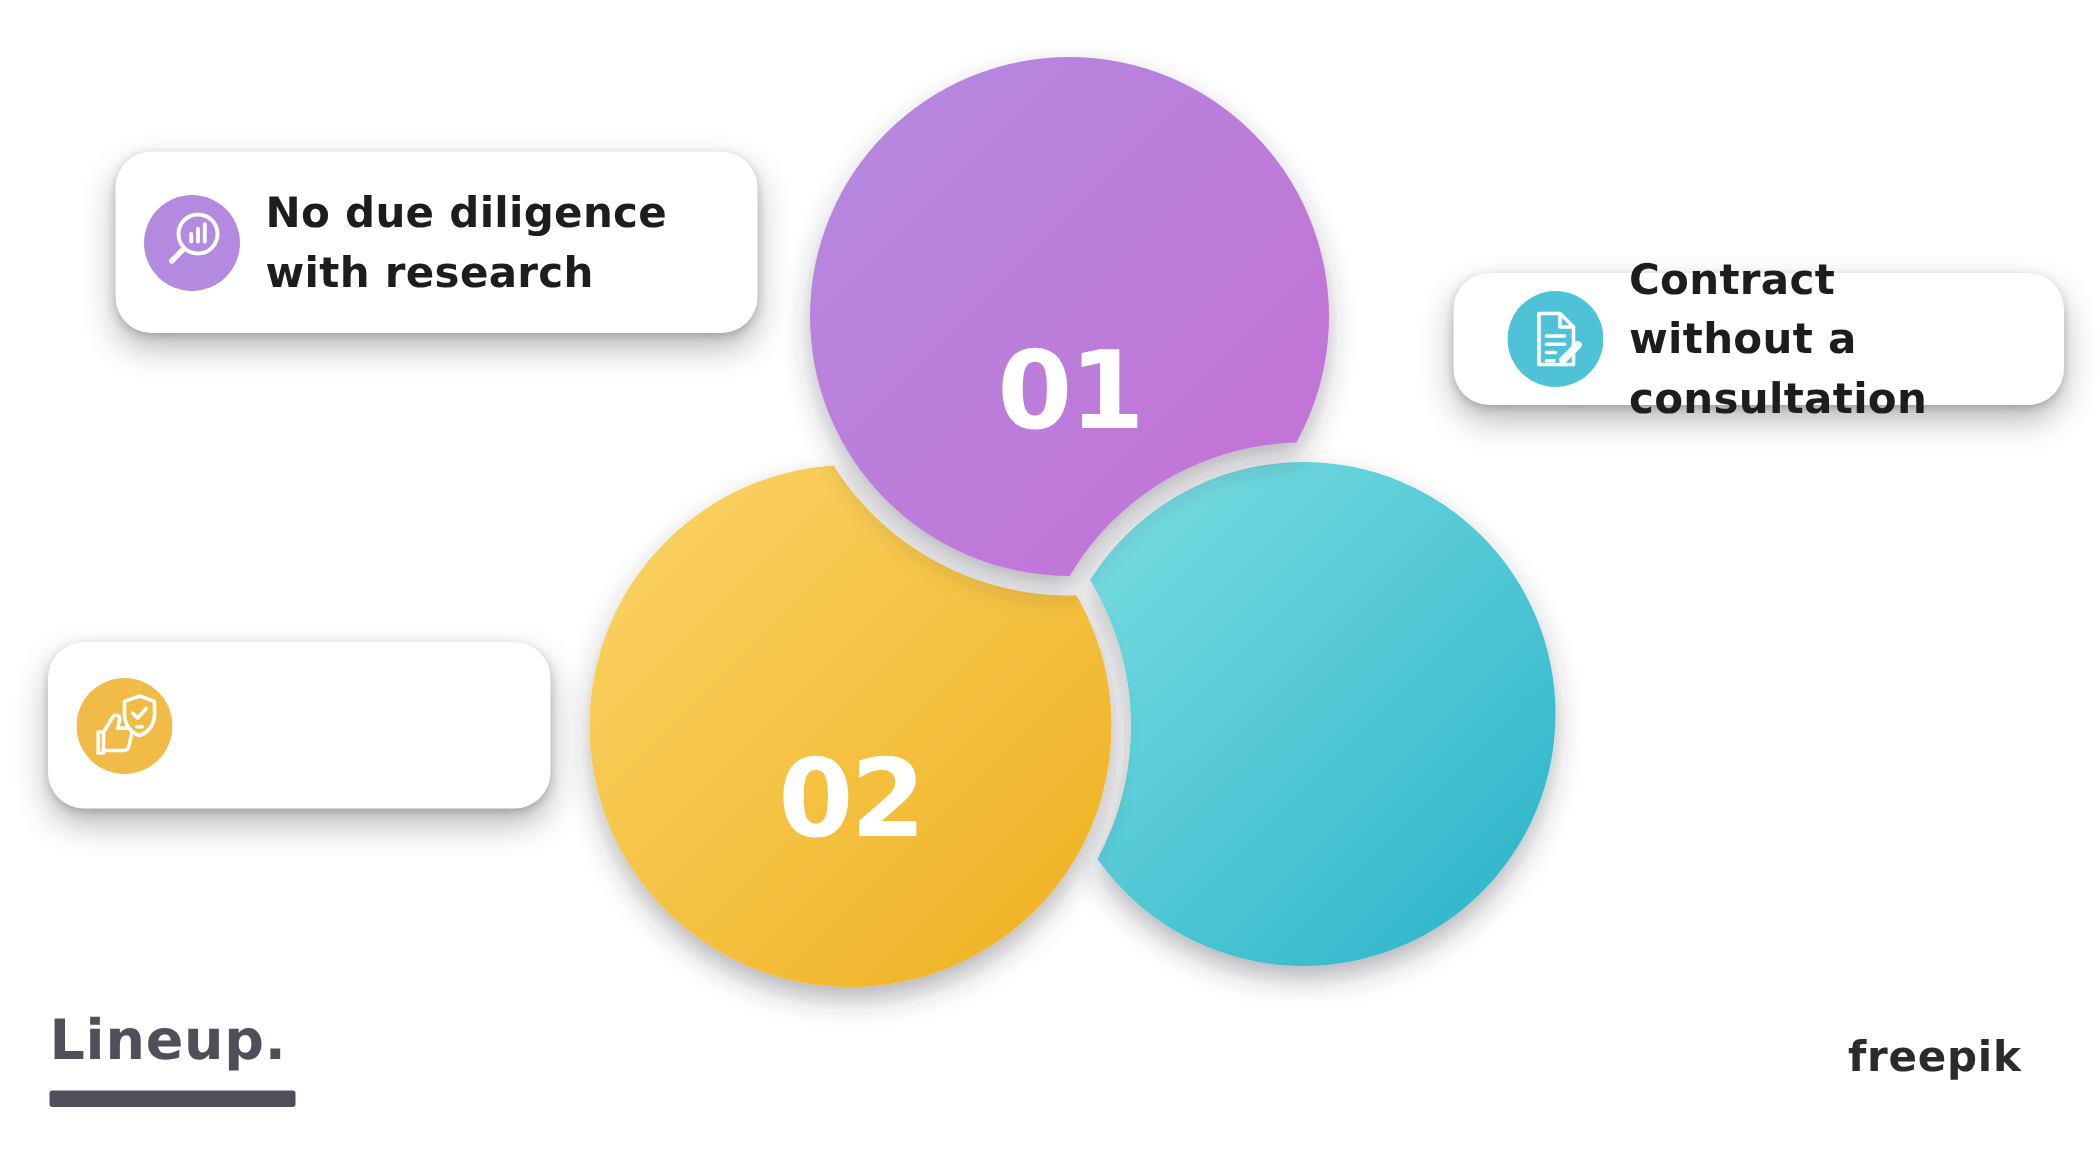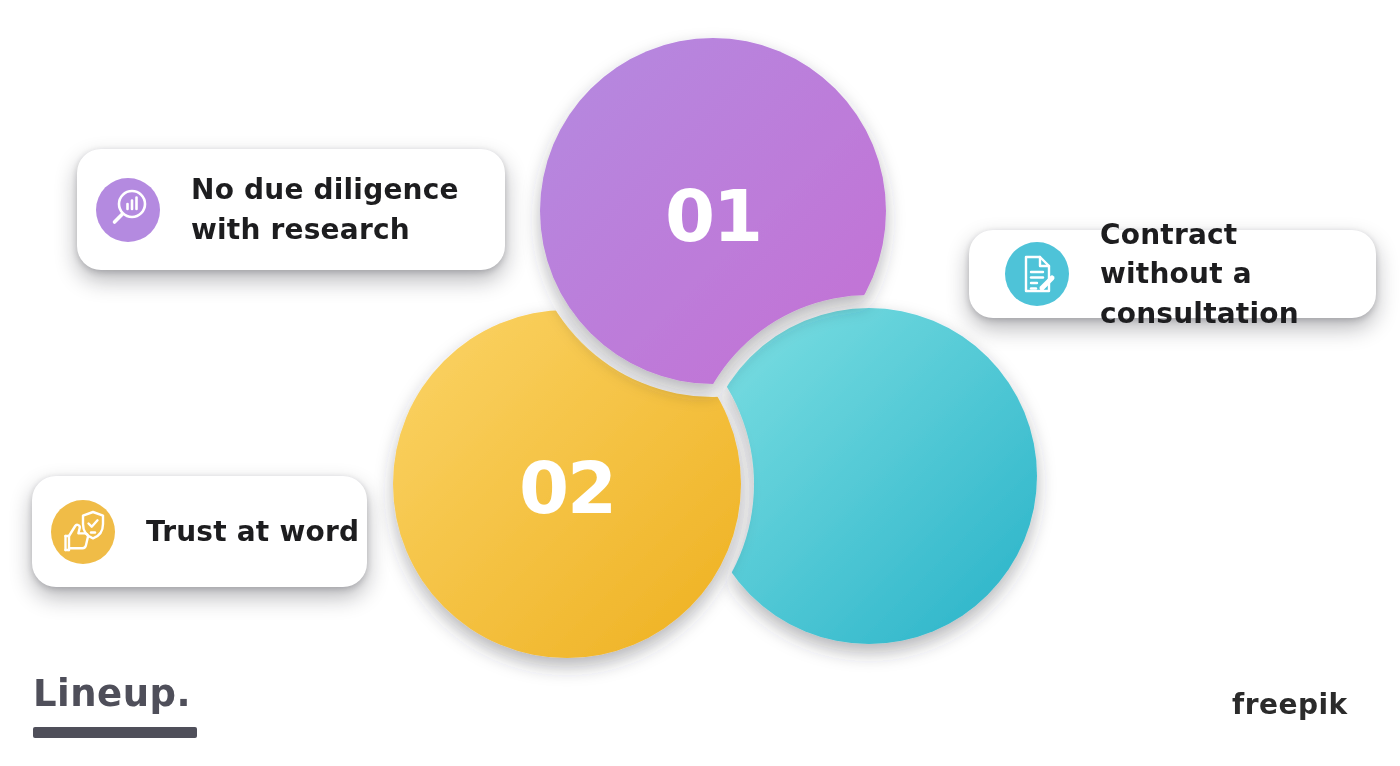--- a/index.html
+++ b/index.html
@@ -3,26 +3,26 @@
 <meta charset="utf-8">
 <style>
   html,body{margin:0;padding:0;background:#ffffff;}
   .canvas{
     position:relative;width:1400px;height:766px;overflow:hidden;background:#ffffff;
     font-family:"DejaVu Sans","Liberation Sans",sans-serif;
   }
   .blobs{position:absolute;left:0;top:0;}
   .step-num{
     position:absolute;transform:translate(-50%,-50%);
-    color:#ffffff;font-weight:800;font-size:72px;letter-spacing:-2px;
+    color:#ffffff;font-weight:800;font-size:72px;letter-spacing:-2px;margin-top:44px;
   }
   .card{
     position:absolute;background:#ffffff;border-radius:24px;
     box-shadow:0 10px 22px rgba(15,15,25,0.30), 0 2px 6px rgba(15,15,25,0.18);
-    display:flex;align-items:center;gap:31px;padding:0 24px 0 19px;box-sizing:border-box;margin-top:48px;
+    display:flex;align-items:center;gap:17px;padding:0 24px 0 19px;box-sizing:border-box;
   }
   .card-icon{width:64px;height:64px;flex:0 0 64px;}
   .card-label{
     font-size:28px;font-weight:700;color:#1d1d1f;line-height:1.4;letter-spacing:0.2px;
   }
   .nowrap{white-space:nowrap;}
   .brand{
     position:absolute;left:33px;top:672px;
     font-size:37px;font-weight:800;color:#4f4f5a;letter-spacing:0.5px;text-align:center;
   }
@@ -123,20 +123,19 @@
       <g stroke="#ffffff" stroke-width="2.4" fill="none" stroke-linecap="round" stroke-linejoin="round">
         <path d="M42 12 l10 3.6 v8.4 c0 8 -5 12.6 -10 14.4 c-5 -1.8 -10 -6.4 -10 -14.4 v-8.4 z"></path>
         <path d="M37.5 23.5 l3.2 3.2 5.8 -6.4"></path>
         <line x1="40" y1="32.5" x2="44" y2="32.5"></line>
         <path d="M18 50 V36 l6.2 -10 c.6 -1 1.9 -1.5 3 -1 c1.2 .5 1.8 1.8 1.5 3 l-1.3 5.4 h6.6 c1.9 0 3.3 1.8 2.9 3.6 l-2 8.6 c-.35 1.6 -1.8 2.7 -3.4 2.7 H18 z"></path>
         <line x1="18" y1="36" x2="14.5" y2="36"></line>
         <line x1="14.5" y1="36" x2="14.5" y2="50"></line>
         <line x1="14.5" y1="50" x2="18" y2="50"></line>
       </g>
     </svg>
-    <div class="card-label nowrap">Trust at word</div>
   </div>
 
   <div class="brand">Lineup.</div>
   <div class="brand-bar"></div>
   <div class="watermark">freepik</div>
 
 </div>
 
 </body></html>

